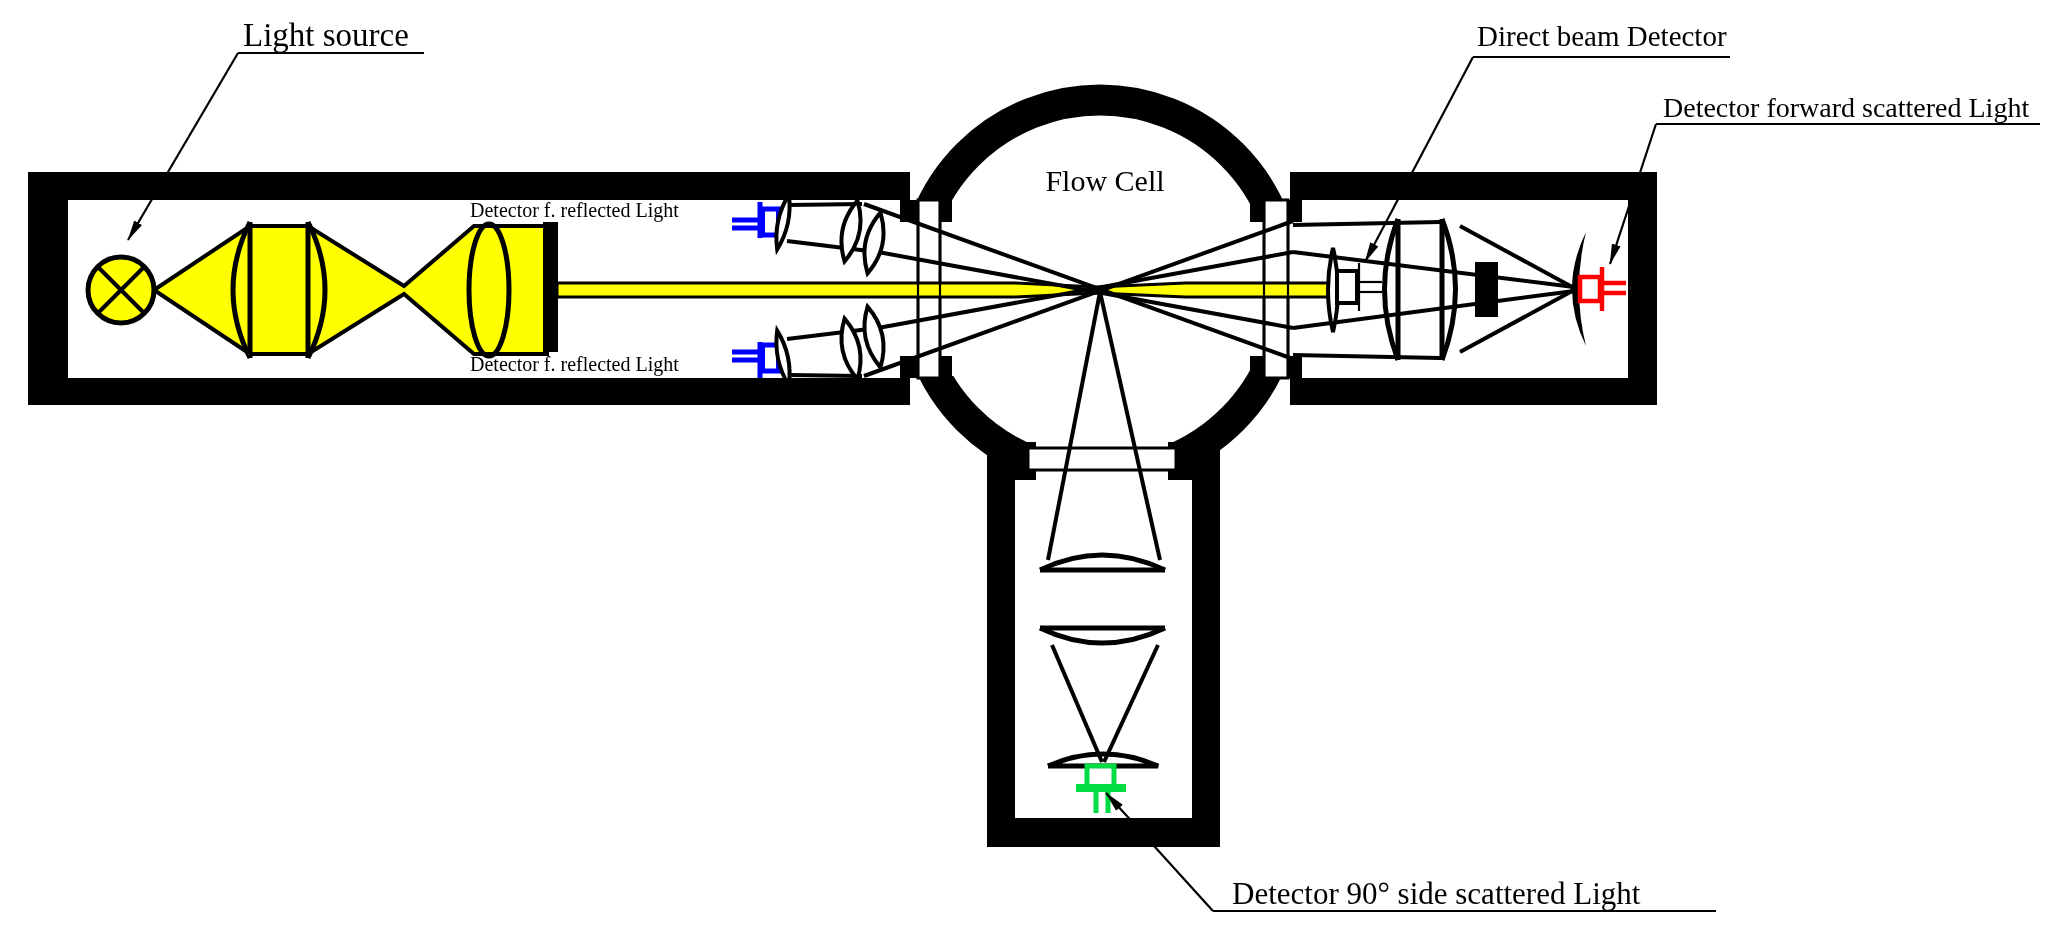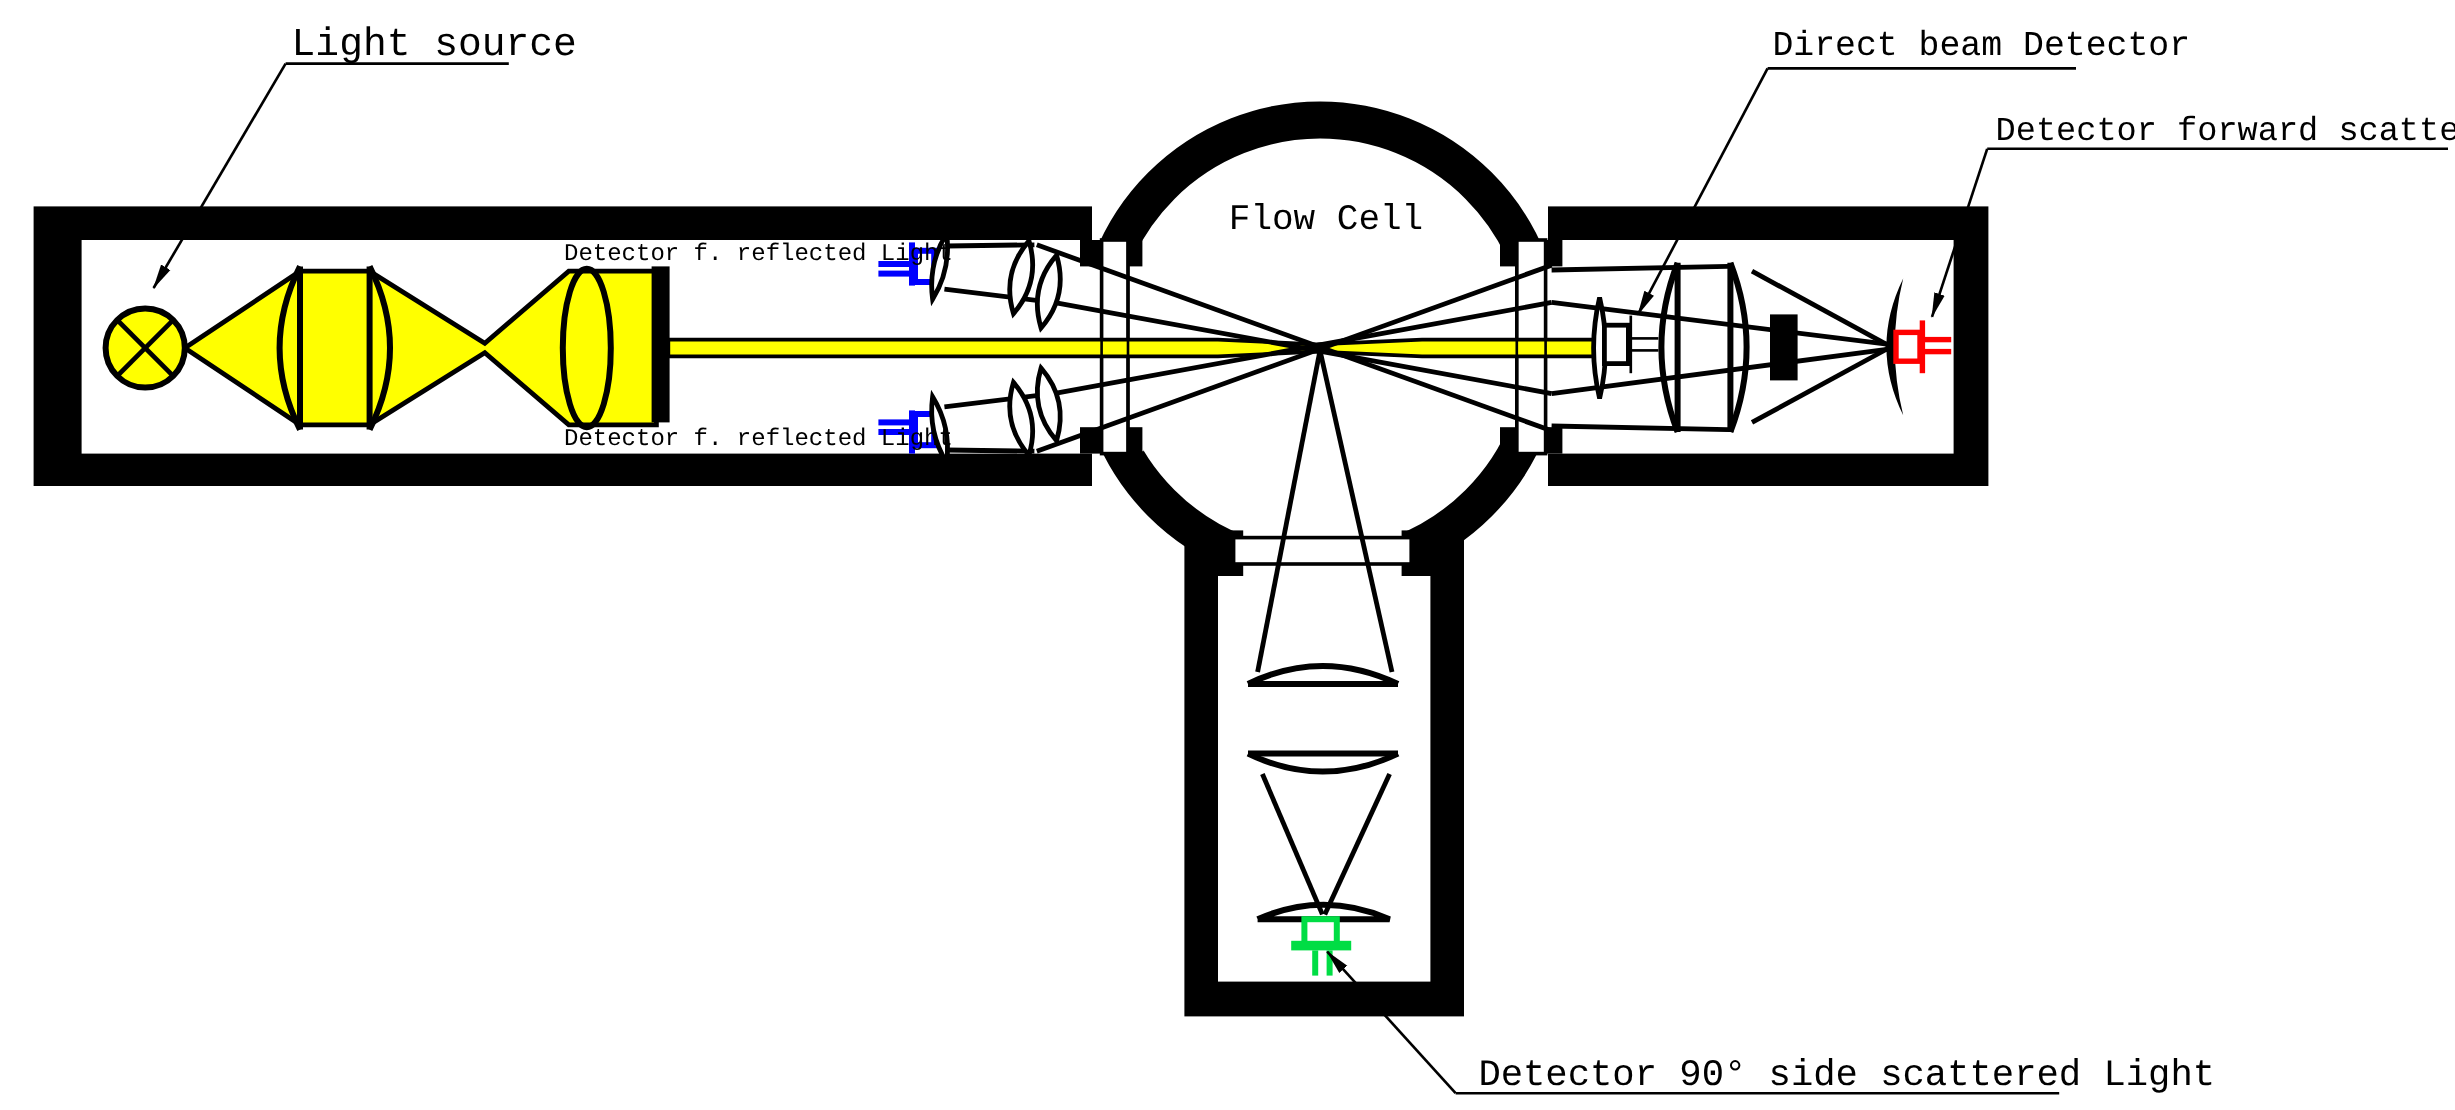--- a/index.html
+++ b/index.html
@@ -1,17 +1,17 @@
 <!DOCTYPE html>
 <html style="--c-beam: #FFFF00; --c-refl: #0000FF; --c-fwd: #FF0000; --c-side: #00DD44; --c-bg: #FFFFFF;"><head>
 <meta charset="utf-8">
 <style>
   html,body{margin:0;padding:0;background:#fff;}
   #stage{position:relative;width:2046px;height:925px;background:var(--c-bg,#fff);overflow:hidden;
-         font-family:Liberation Mono, monospace;}
+         font-family:Liberation Serif, serif;}
   svg{position:absolute;left:0;top:0;}
   .blk{fill:#000;}
   .wht{fill:#fff;}
   .outline{stroke:#000;fill:none;}
   .beamfill{fill:var(--c-beam,#FFFF00);stroke:#000;}
   .ray{stroke:#000;stroke-width:4;fill:none;}
   .thin{stroke:#000;stroke-width:2.2;fill:none;}
   .lens{stroke:#000;fill:none;stroke-width:5;}
   .lensw{stroke:#000;fill:#fff;stroke-width:4;}
   .bluedet{stroke:var(--c-refl,#0000FF);fill:none;stroke-width:5;}

